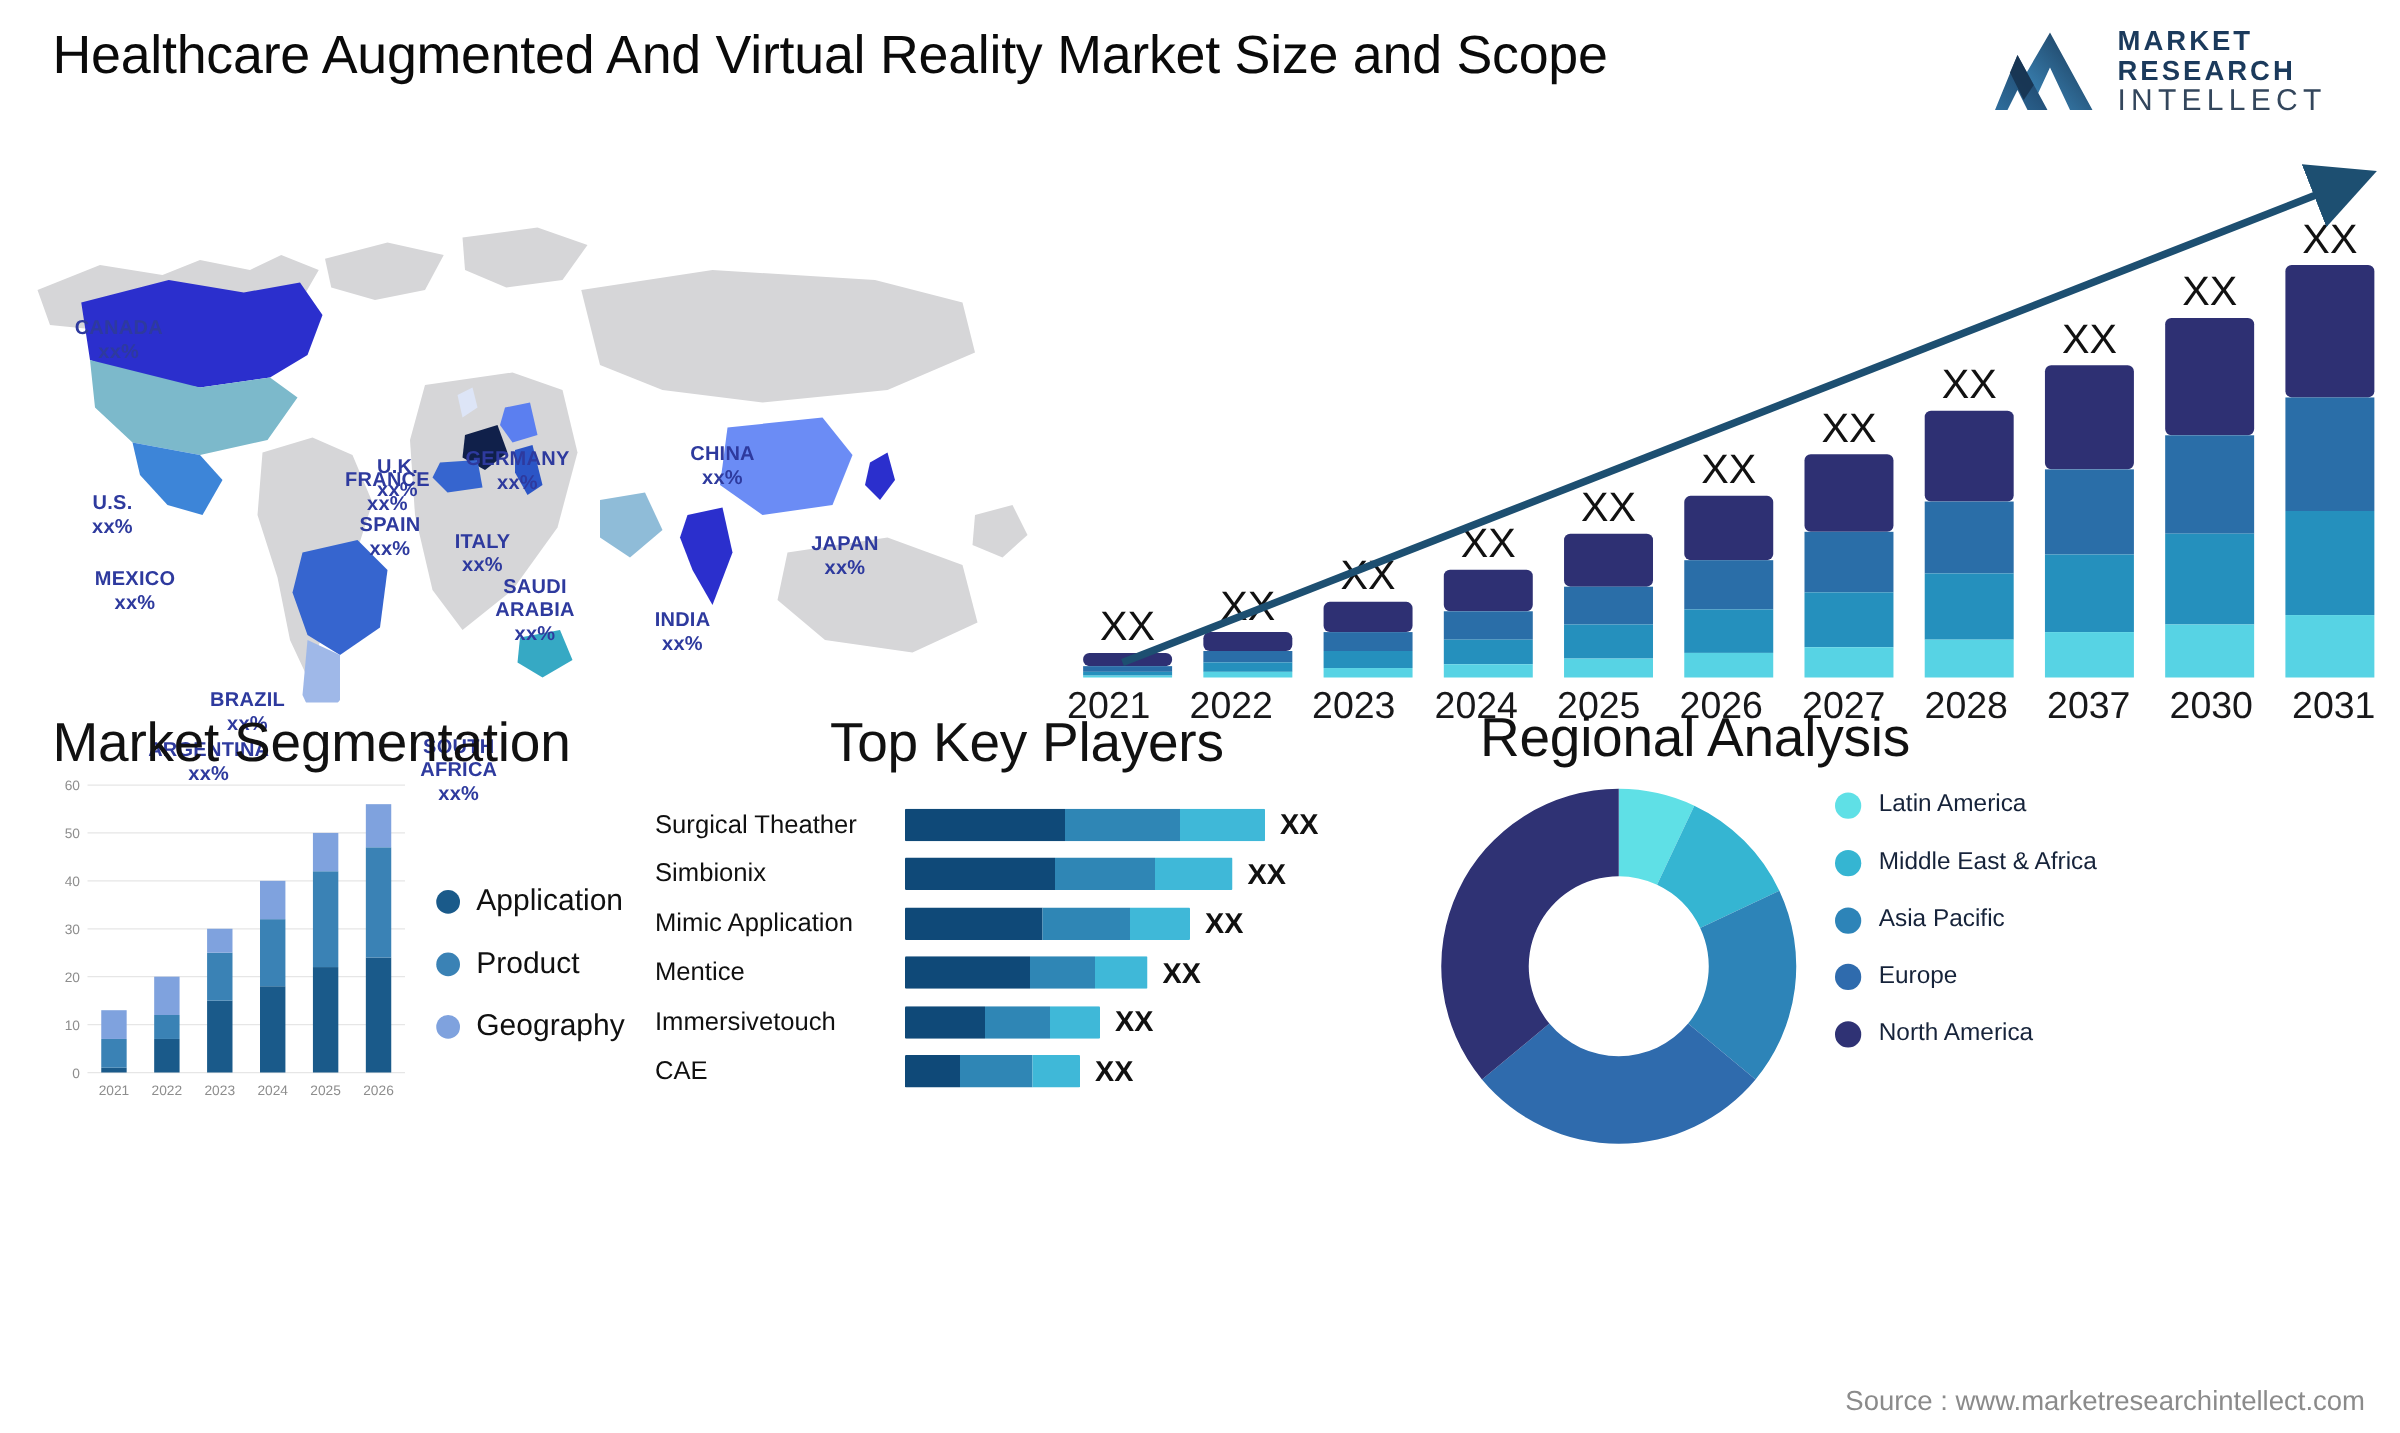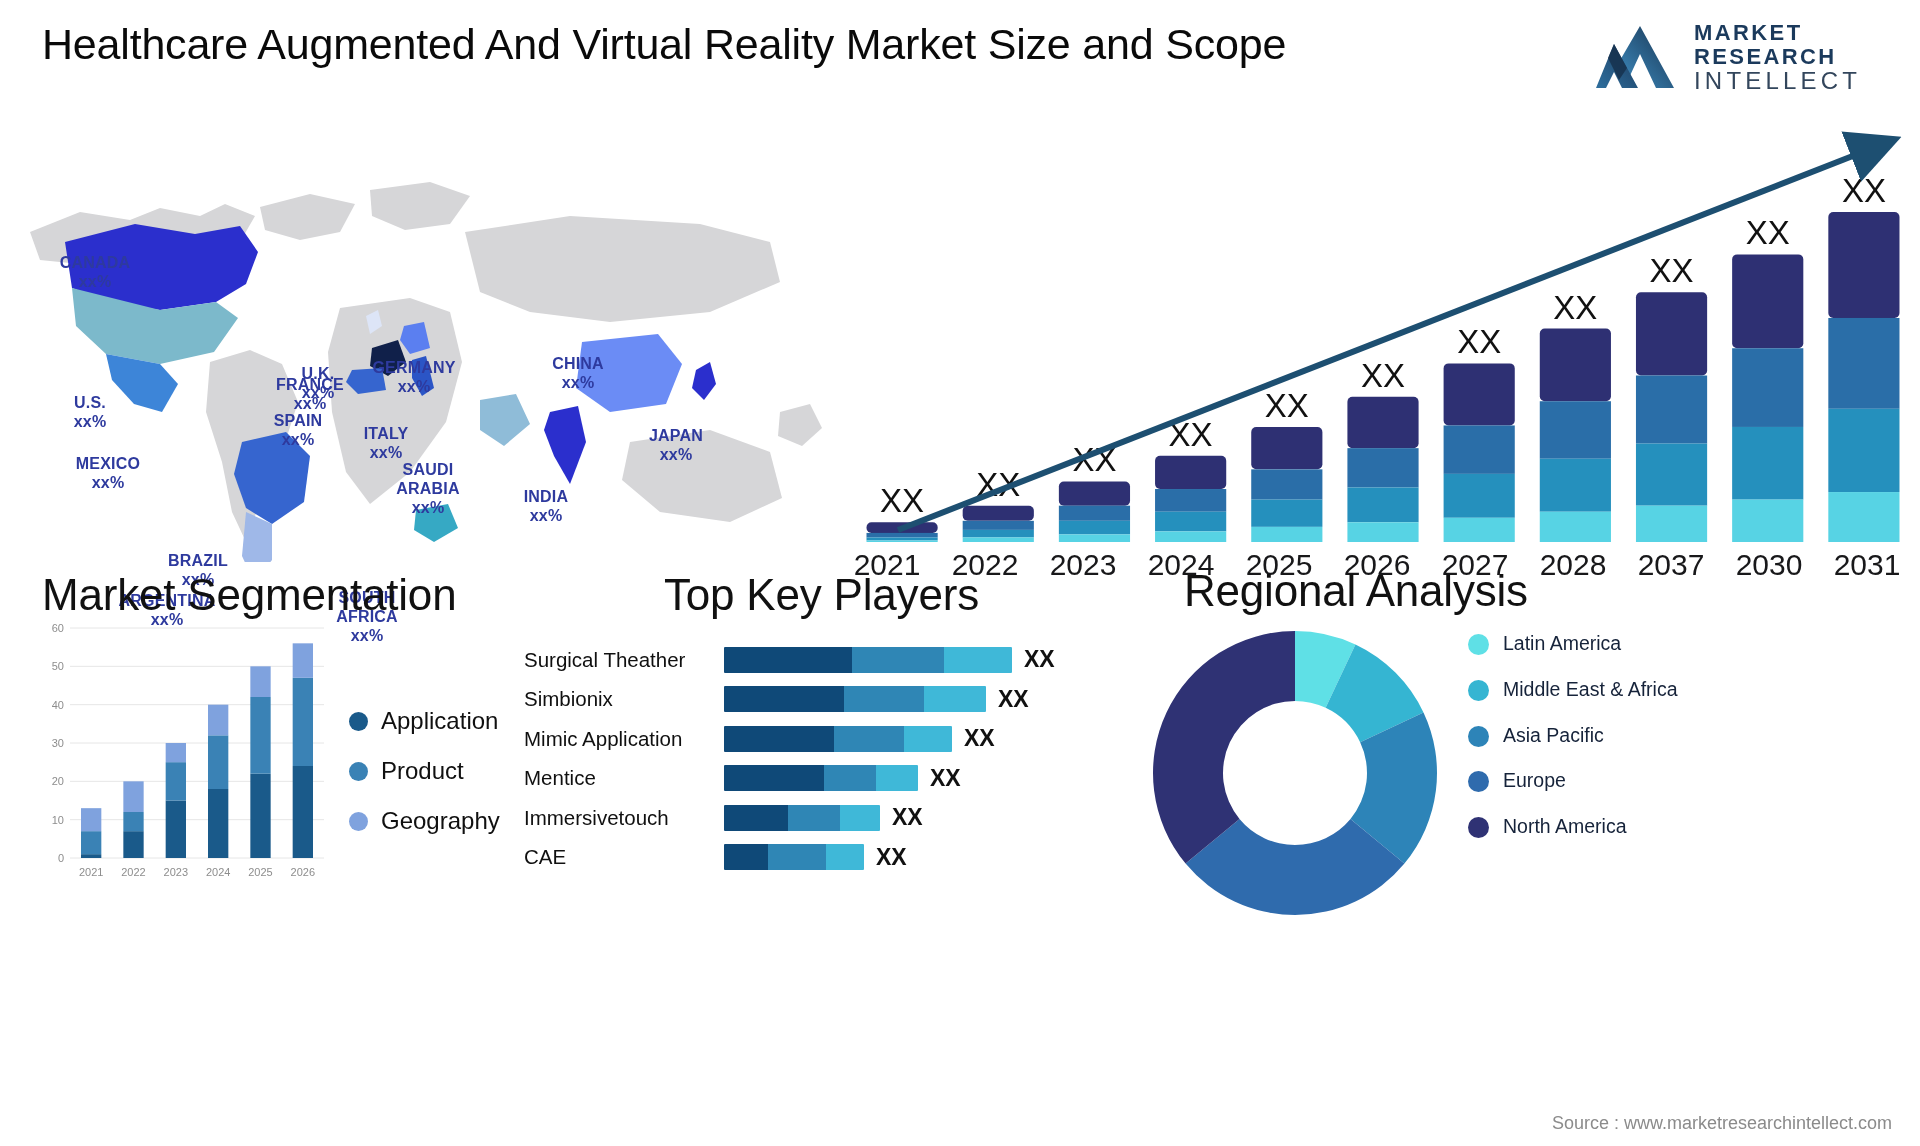--- a/index.html
+++ b/index.html
@@ -67,21 +67,21 @@
   
   .reg { position:absolute; left:1150px; top:620px; width:760px; height:300px; }
   .reg-donut { position:absolute; left:0px; top:8px; width:290px; height:290px; }
   .reg-legend { position:absolute; left:318px; top:12px; }
   .reg-li { display:flex; align-items:flex-start; margin-bottom:22px; }
   .reg-dot { width:21px; height:21px; border-radius:50%; margin-right:14px; flex:none; margin-top:2px; }
   .reg-li-label { font-size:19.5px; color:#16233a; line-height:1.22; max-width:180px; }
 
   .source {
     position:absolute; right:28px; bottom:12px;
-    font-size:18px; color:#8b8b8b;
+    font-size:22px; color:#8b8b8b;
     font-family:"Liberation Sans Narrow","Liberation Sans",sans-serif;
   }
 </style>
 </head>
 <body>
 
 <div id="page">
 
   <div class="title">Healthcare Augmented And Virtual Reality Market Size and Scope</div>
 
@@ -139,21 +139,21 @@
       </g>
     </svg>
     <div>
         <div class="map-label" style="left: 85px; top: 142px; transform: translateX(-50%);">CANADA<br>xx%</div>
         <div class="map-label" style="left: 80px; top: 282px; transform: translateX(-50%);">U.S.<br>xx%</div>
         <div class="map-label" style="left: 98px; top: 343px; transform: translateX(-50%);">MEXICO<br>xx%</div>
         <div class="map-label" style="left: 188px; top: 440px; transform: translateX(-50%);">BRAZIL<br>xx%</div>
         <div class="map-label" style="left: 157px; top: 480px; transform: translateX(-50%);">ARGENTINA<br>xx%</div>
         <div class="map-label" style="left: 308px; top: 253px; transform: translateX(-50%);">U.K.<br>xx%</div>
         <div class="map-label" style="left: 300px; top: 264px; transform: translateX(-50%);">FRANCE<br>xx%</div>
-        <div class="map-label" style="left: 288px; top: 300px; transform: translateX(-50%); text-align: center;">SPAIN<br>xx%</div>
+        <div class="map-label" style="left: 302px; top: 300px; transform: translateX(-50%); text-align: center;">SPAIN<br>xx%</div>
         <div class="map-label" style="left: 404px; top: 247px; transform: translateX(-50%);">GERMANY<br>xx%</div>
         <div class="map-label" style="left: 376px; top: 313px; transform: translateX(-50%);">ITALY<br>xx%</div>
         <div class="map-label" style="left: 418px; top: 349px; transform: translateX(-50%);">SAUDI<br>ARABIA<br>xx%</div>
         <div class="map-label" style="left: 357px; top: 437px; transform: translateX(-50%); margin-top: 40px;">SOUTH<br>AFRICA<br>xx%</div>
         <div class="map-label" style="left: 536px; top: 376px; transform: translateX(-50%);">INDIA<br>xx%</div>
         <div class="map-label" style="left: 568px; top: 243px; transform: translateX(-50%);">CHINA<br>xx%</div>
         <div class="map-label" style="left: 666px; top: 315px; transform: translateX(-50%);">JAPAN<br>xx%</div>
       </div>
   </div>
 

